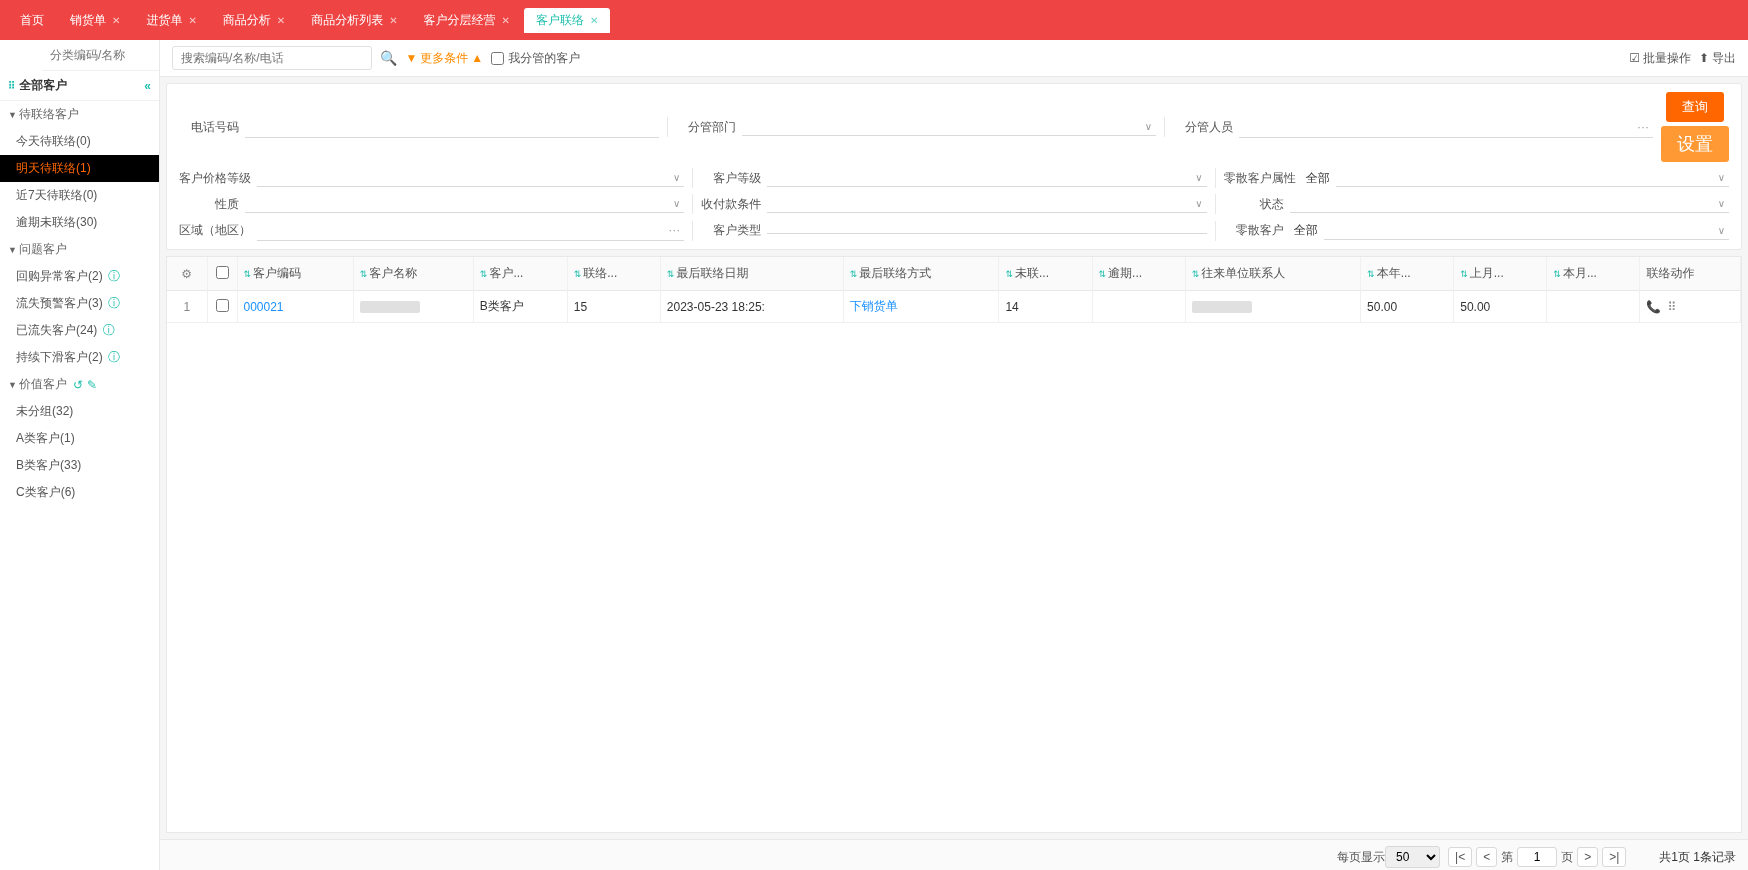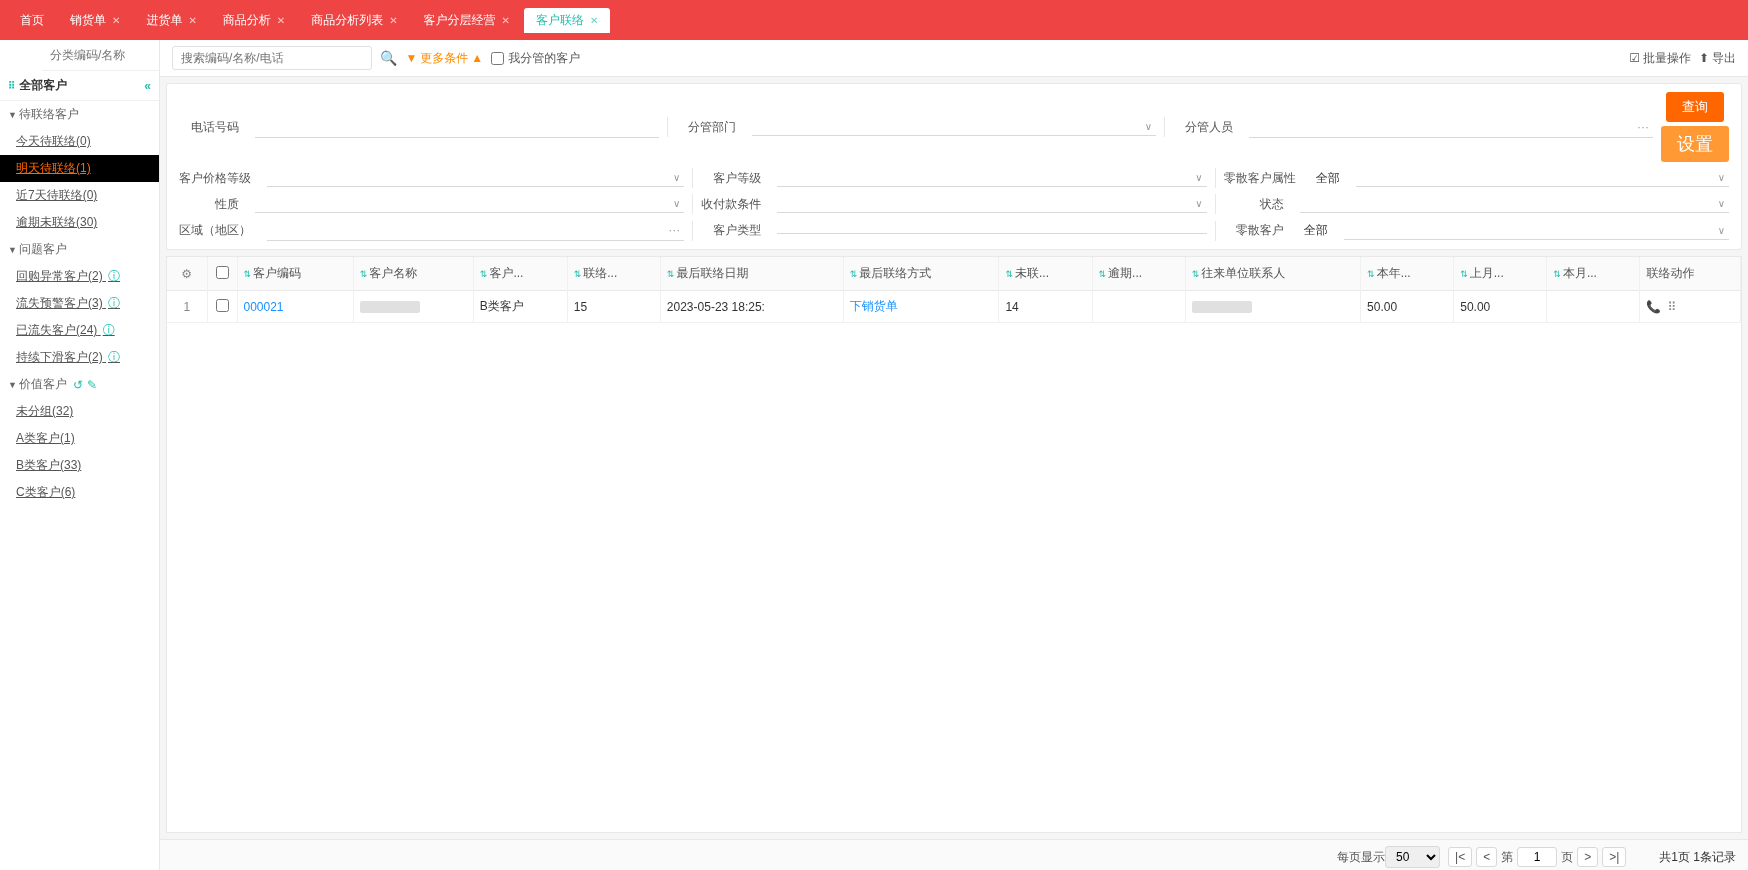--- a/index.html
+++ b/index.html
@@ -66,21 +66,20 @@
       display: flex;
       align-items: center;
       justify-content: space-between;
       border-bottom: 1px solid #f0f0f0;
     }
     .sidebar-item {
       padding: 5px 8px 5px 16px;
       color: #555;
       cursor: pointer;
       font-size: 12px;
-      text-decoration: underline;
     }
     .sidebar-item.active { background: #000000; color: #ff6600; }
     .sidebar-group-label {
       padding: 5px 8px 5px 8px;
       color: #666;
       font-size: 12px;
       display: flex;
       align-items: center;
       gap: 2px;
     }
@@ -158,21 +157,21 @@
     .filter-row {
       display: flex;
       align-items: center;
       gap: 8px;
       margin-bottom: 6px;
     }
     .filter-cell {
       display: flex;
       align-items: center;
       flex: 1;
-      gap: 16px;
+      gap: 6px;
     }
     .filter-label {
       color: #555;
       white-space: nowrap;
       min-width: 60px;
       text-align: right;
     }
     .filter-input {
       border: none;
       border-bottom: 1px solid #d9d9d9;

